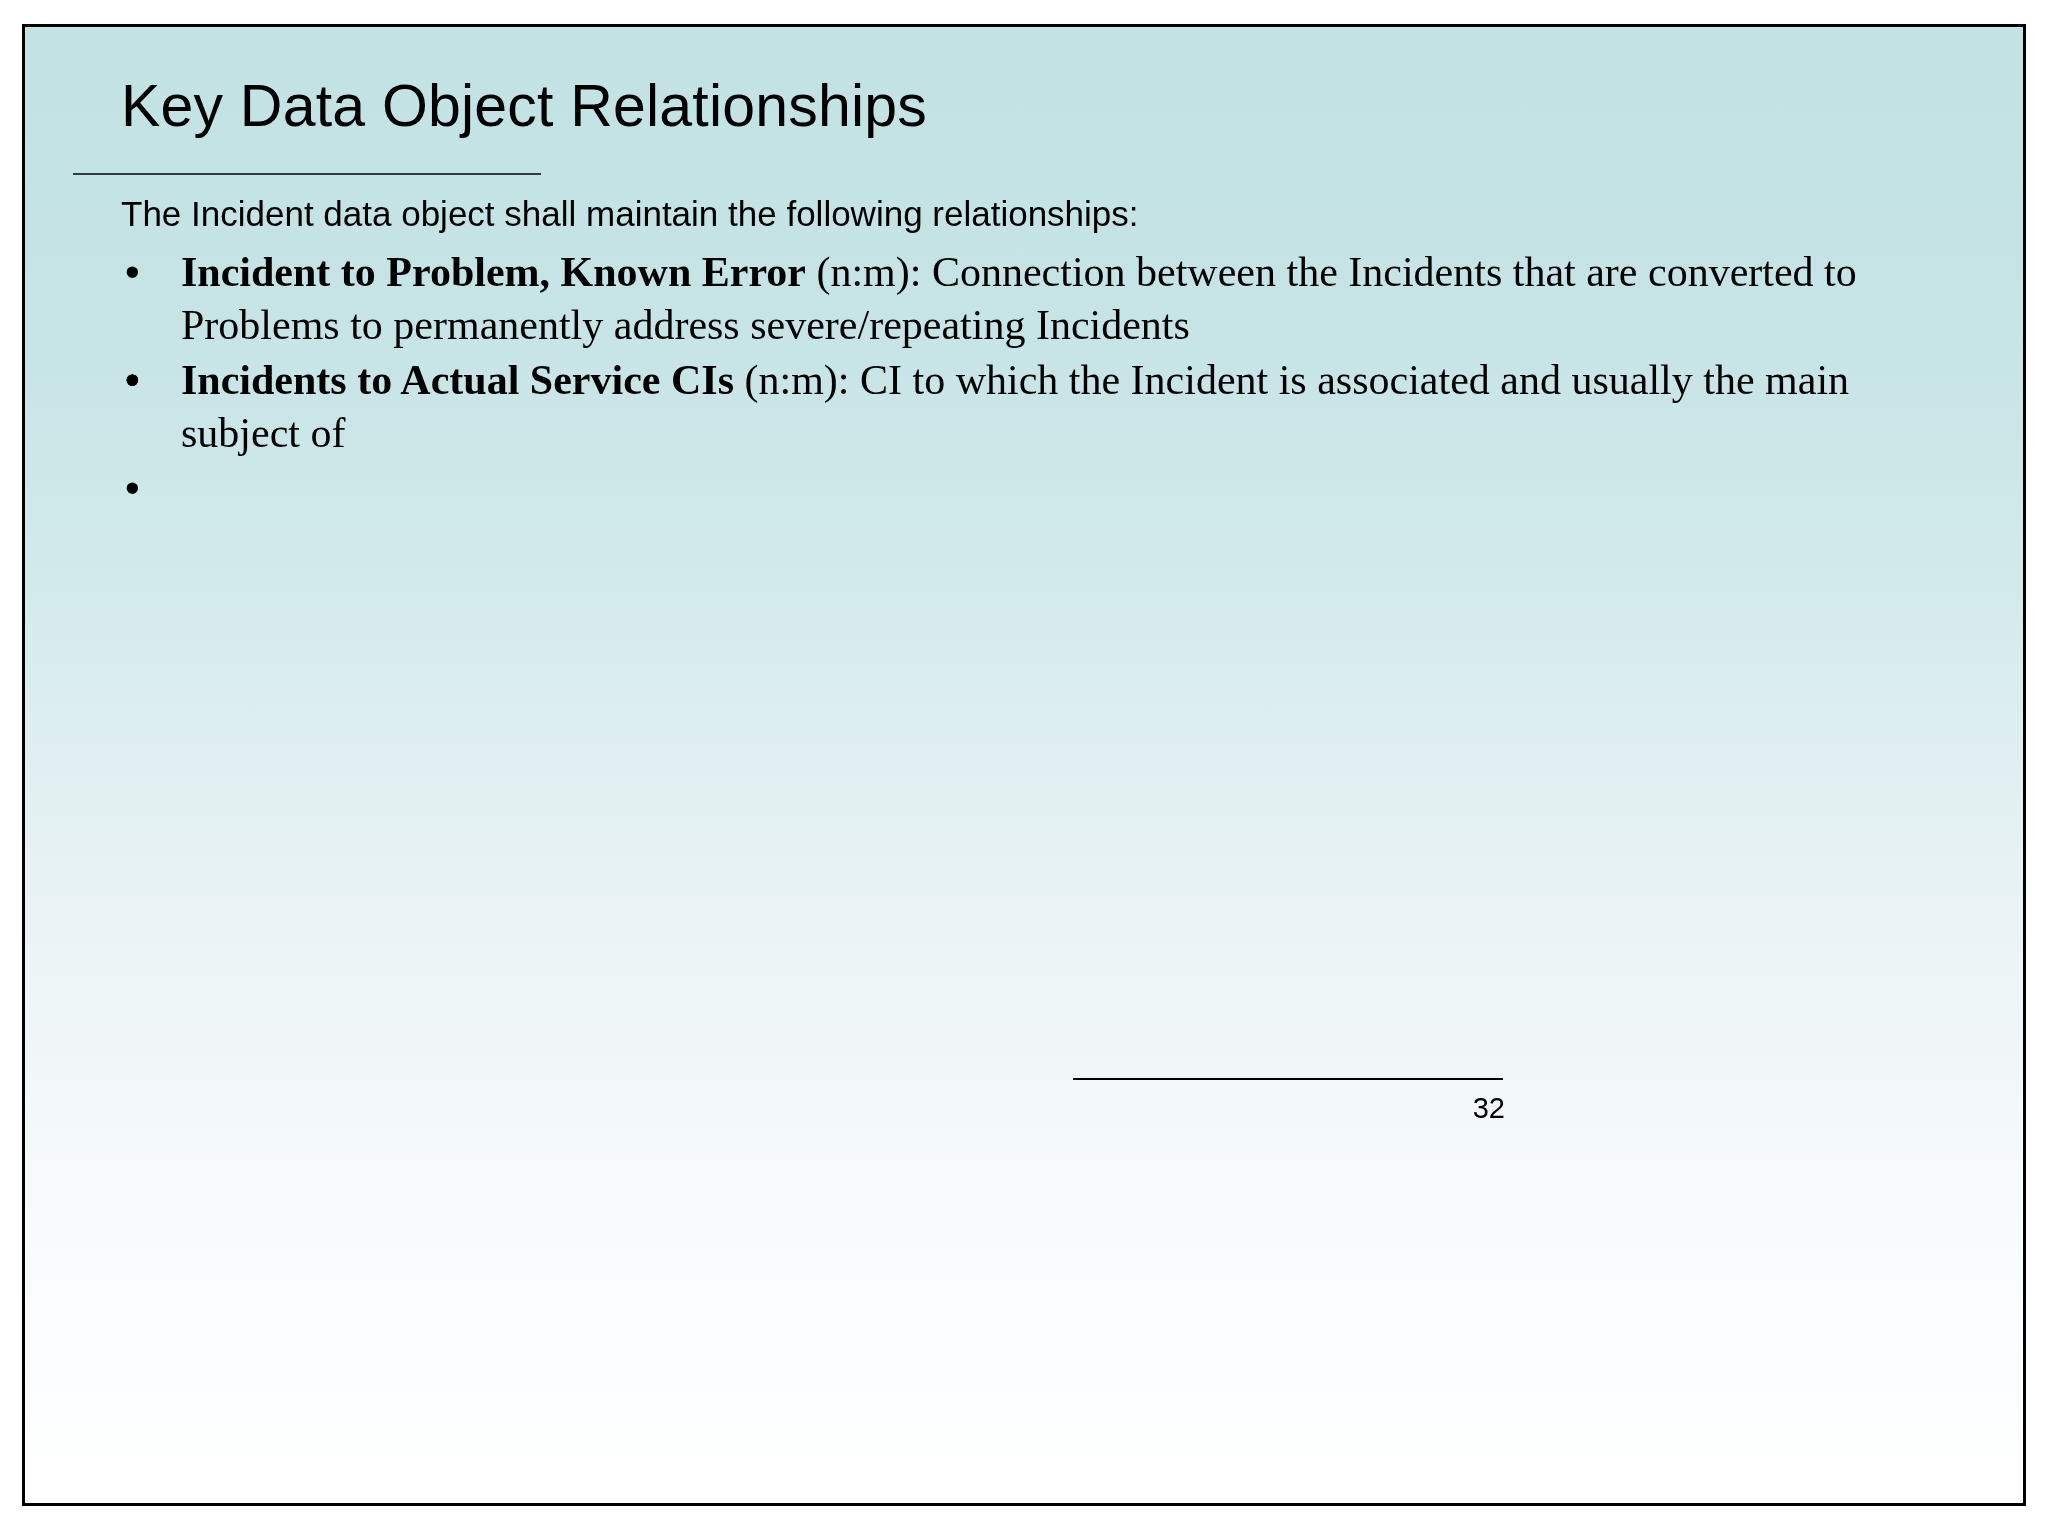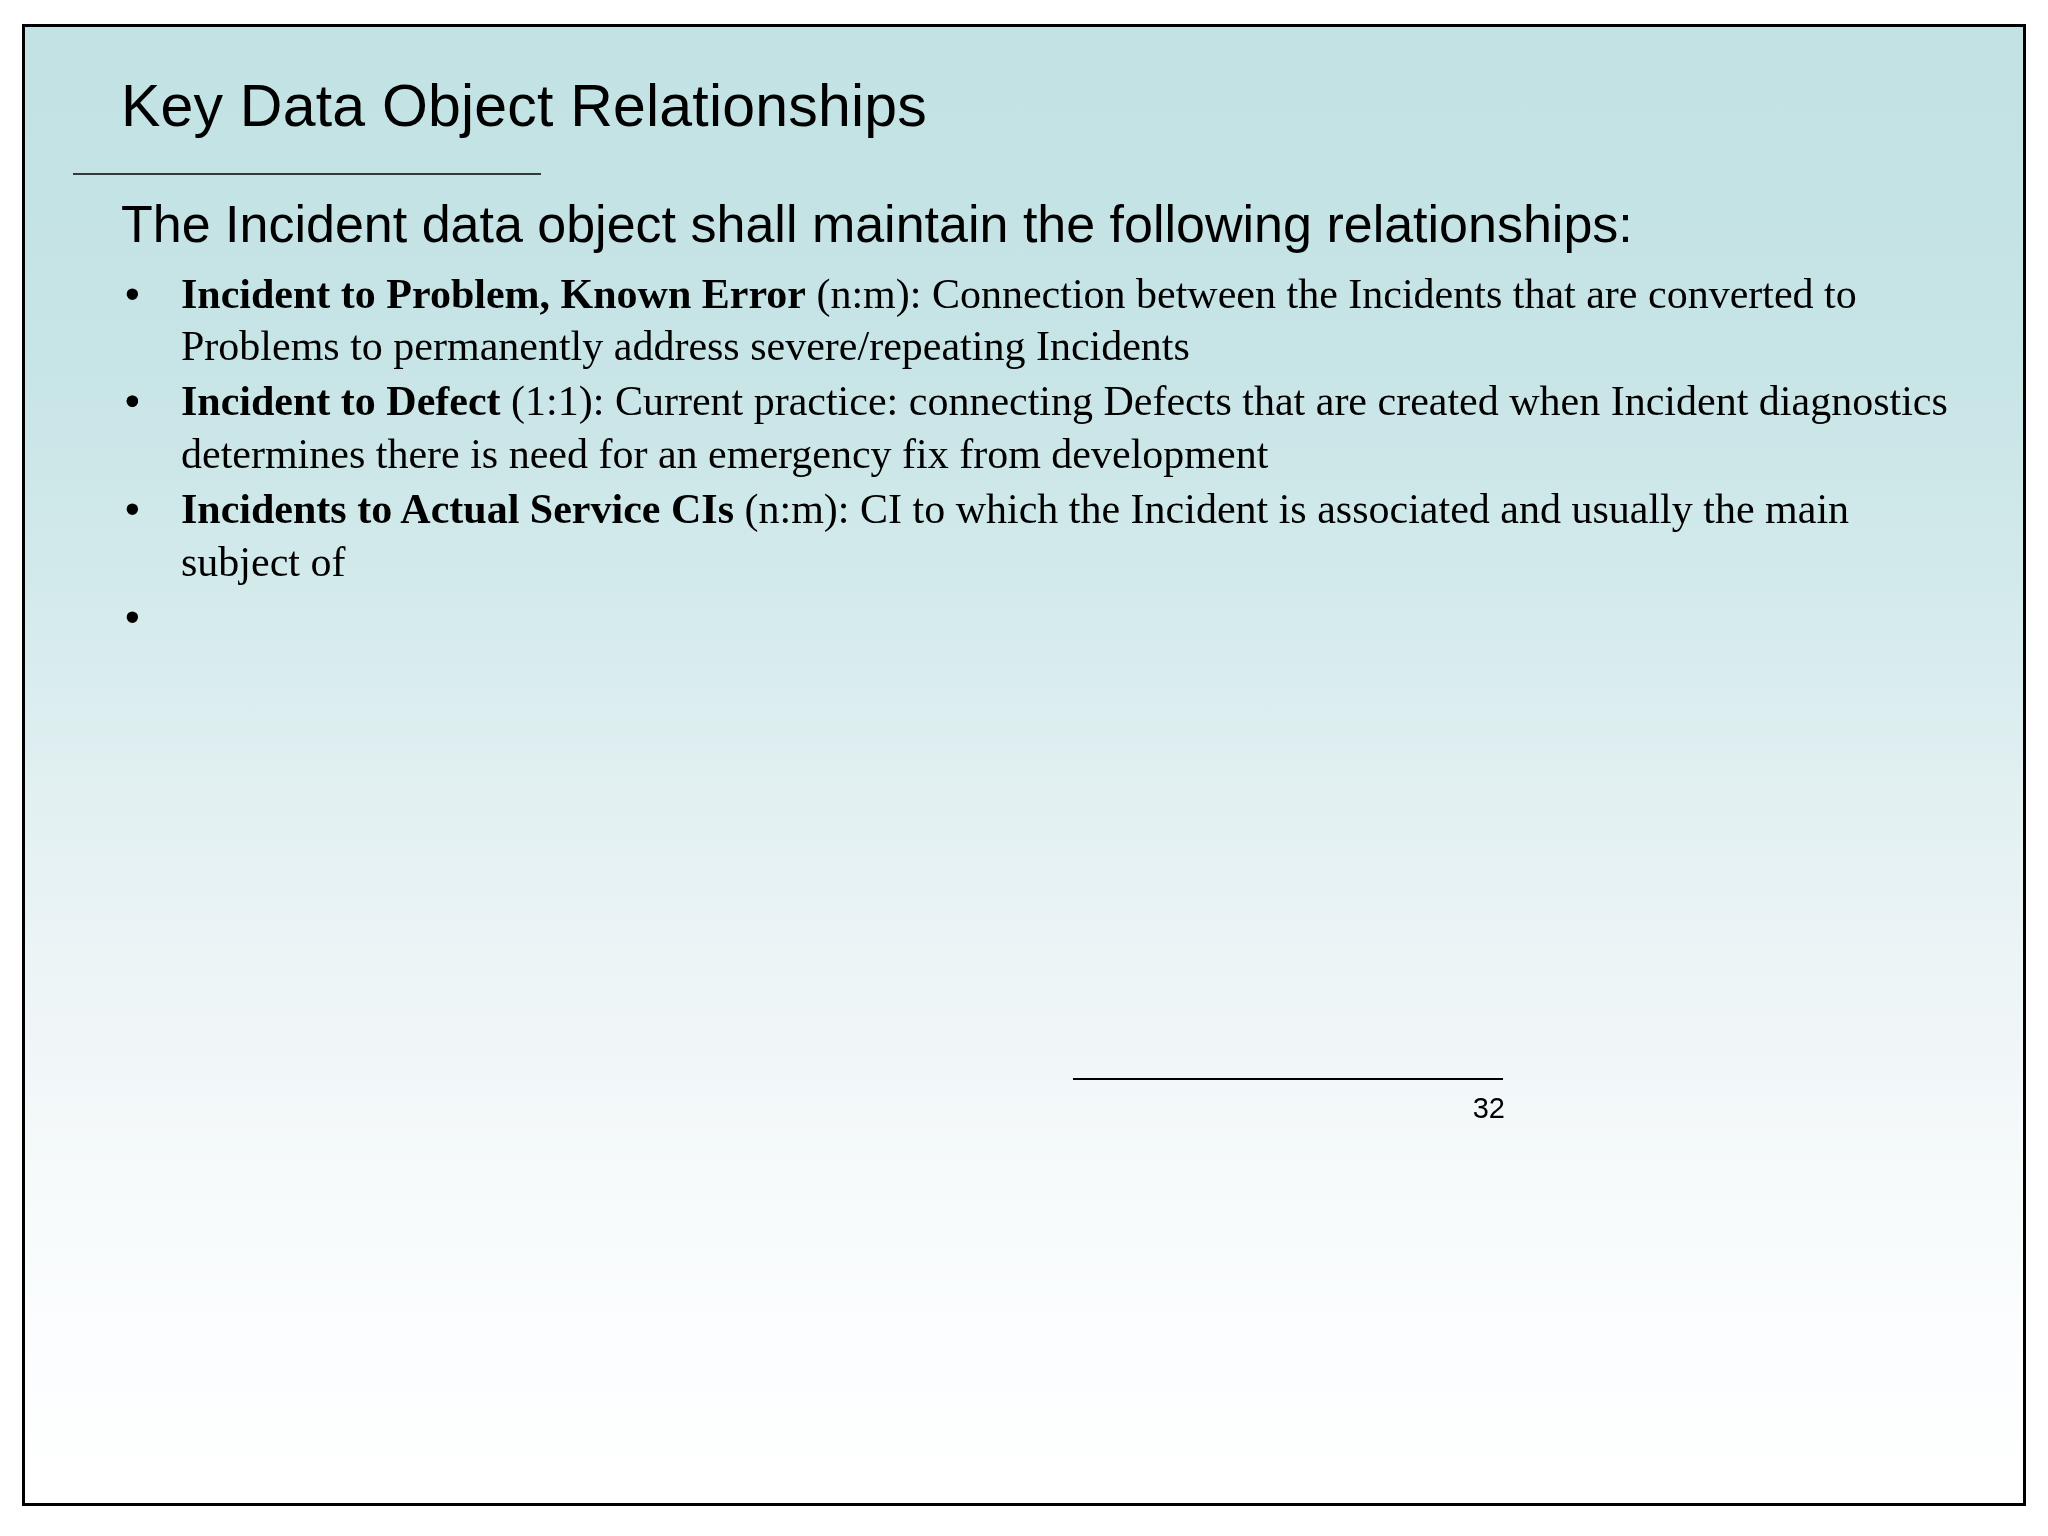--- a/index.html
+++ b/index.html
@@ -51,21 +51,21 @@
 
   
   #body-block {
     position: absolute;
     left: 96px;
     top: 165px;
     width: 1830px;
     color: #000000;
   }
   .intro {
-    font-size: 52px;
+    font-size: 35px;
     line-height: 1.26;
     margin: 0 0 10px 0;
     white-space: nowrap;
   }
   ul.bullets {
     list-style: none;
     margin: 0;
     padding: 0;
   }
   ul.bullets > li {
@@ -126,21 +126,20 @@
         <span class="marker">•</span>
         <span class="btext"><span class="lead">Incident to Problem, Known Error</span><span class="rest"> (n:m): Connection between the Incidents that are converted to Problems to permanently address severe/repeating Incidents</span></span>
       </li>
 
       <li>
         <span class="marker">•</span>
       </li>
 
       <li>
         <span class="marker">•</span>
-        <span class="btext"><span class="lead">Incident to Defect</span><span class="rest"> (1:1): Current practice: connecting Defects that are created when Incident diagnostics determines there is need for an emergency fix from development</span></span>
       </li>
 
       <li>
         <span class="marker">•</span>
         <span class="btext"><span class="lead">Incidents to Actual Service CIs</span><span class="rest"> (n:m): CI to which the Incident is associated and usually the main subject of</span></span>
       </li>
 
       <li>
         <span class="marker">•</span>
       </li>

